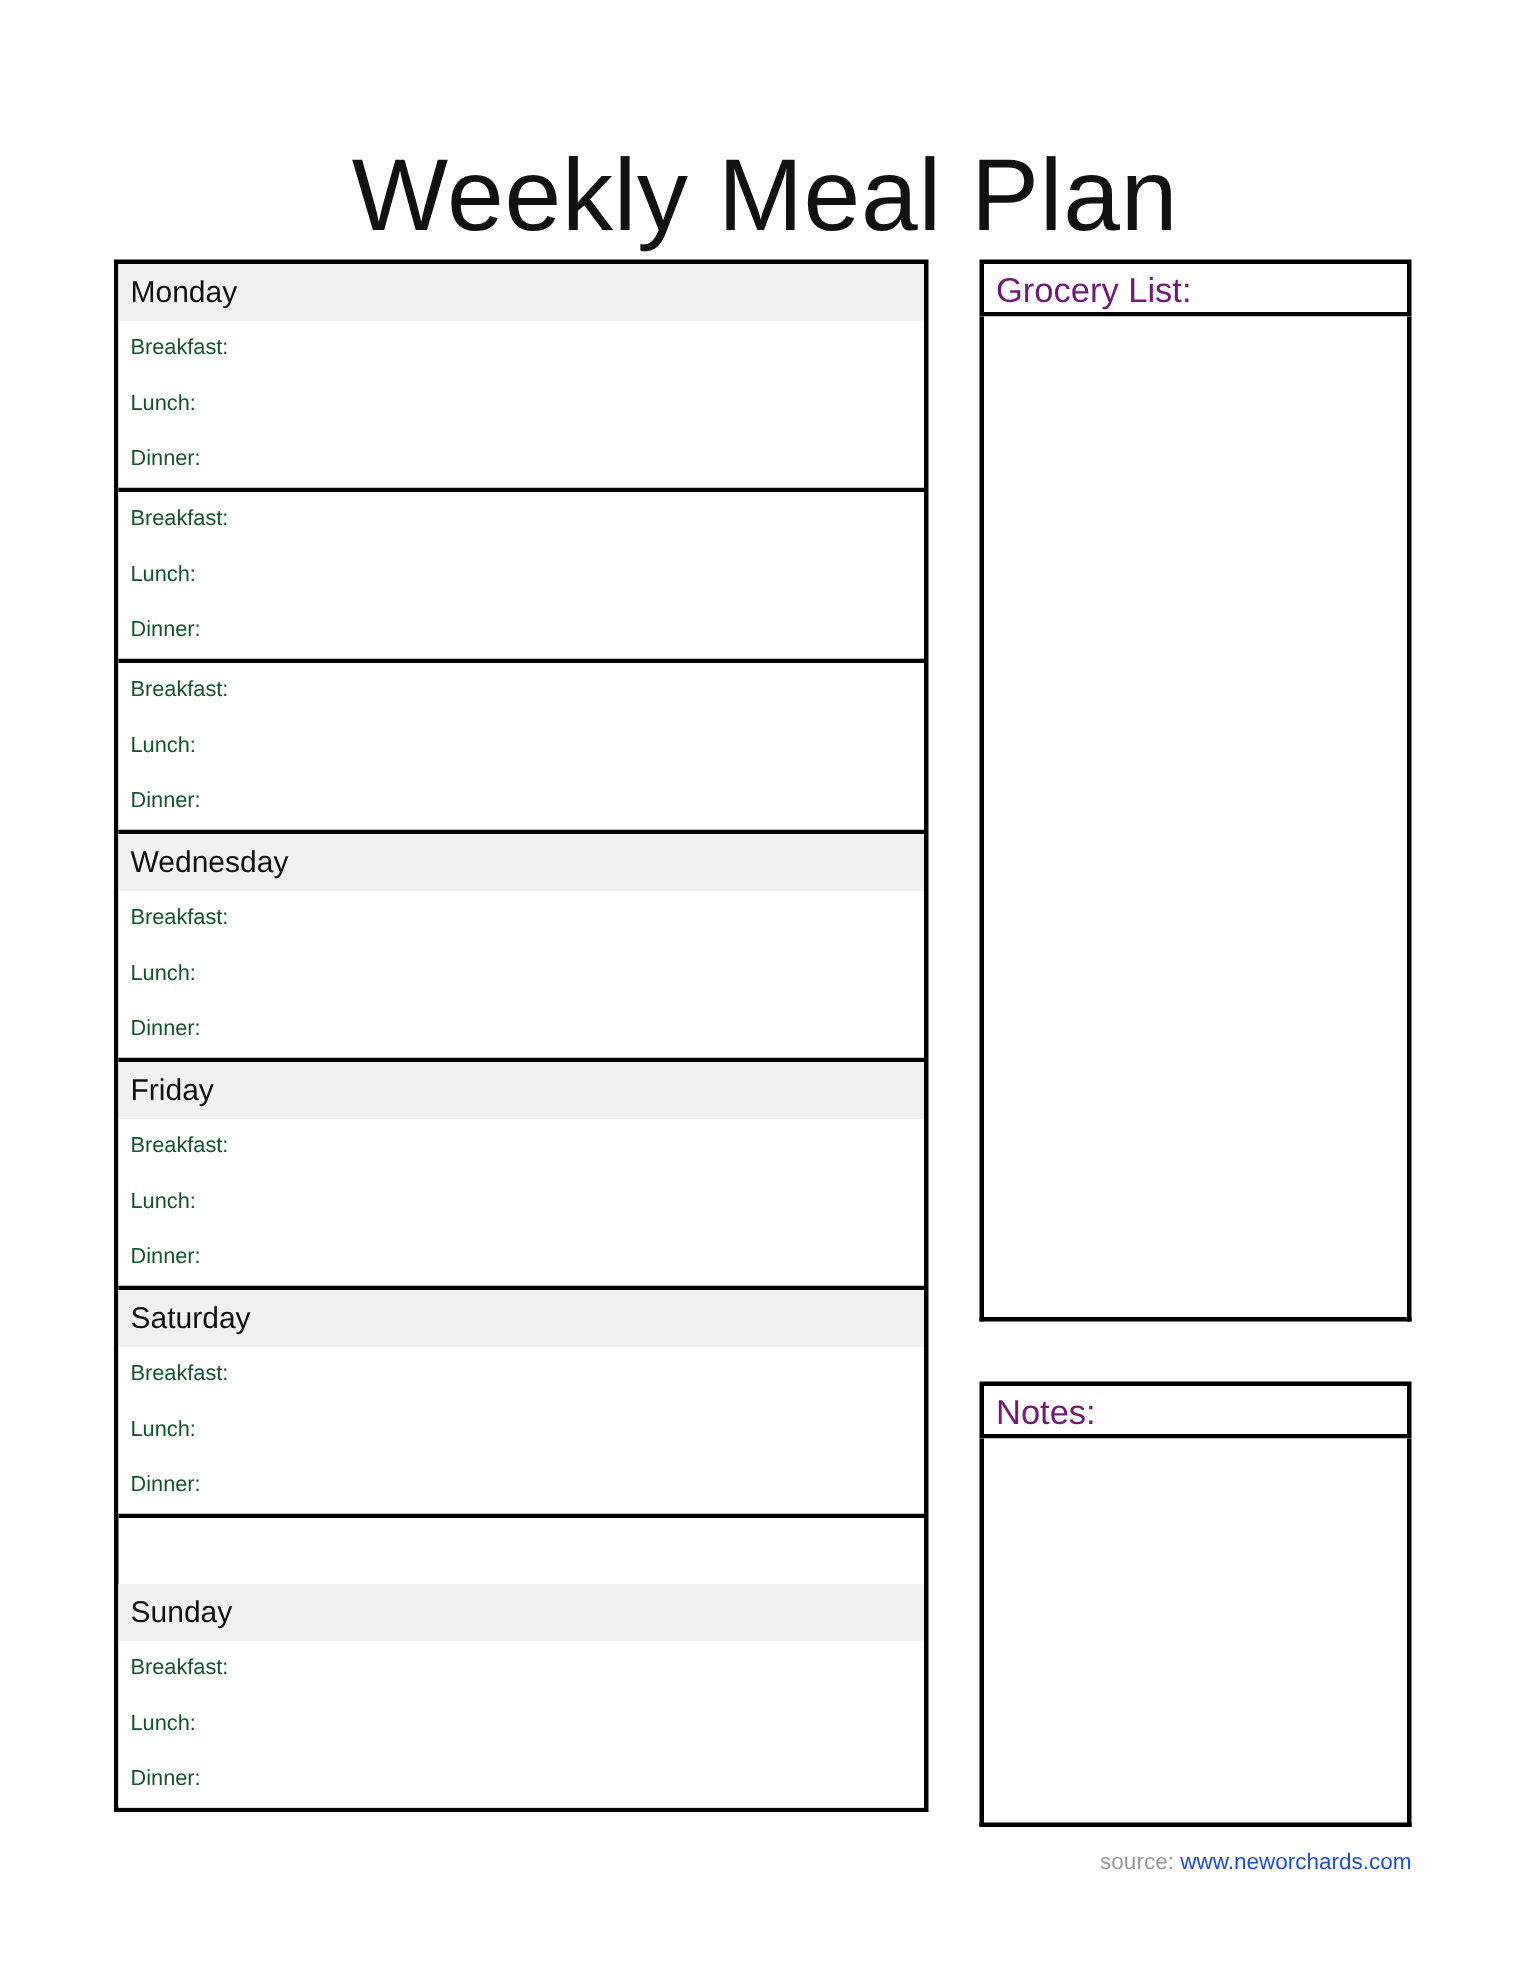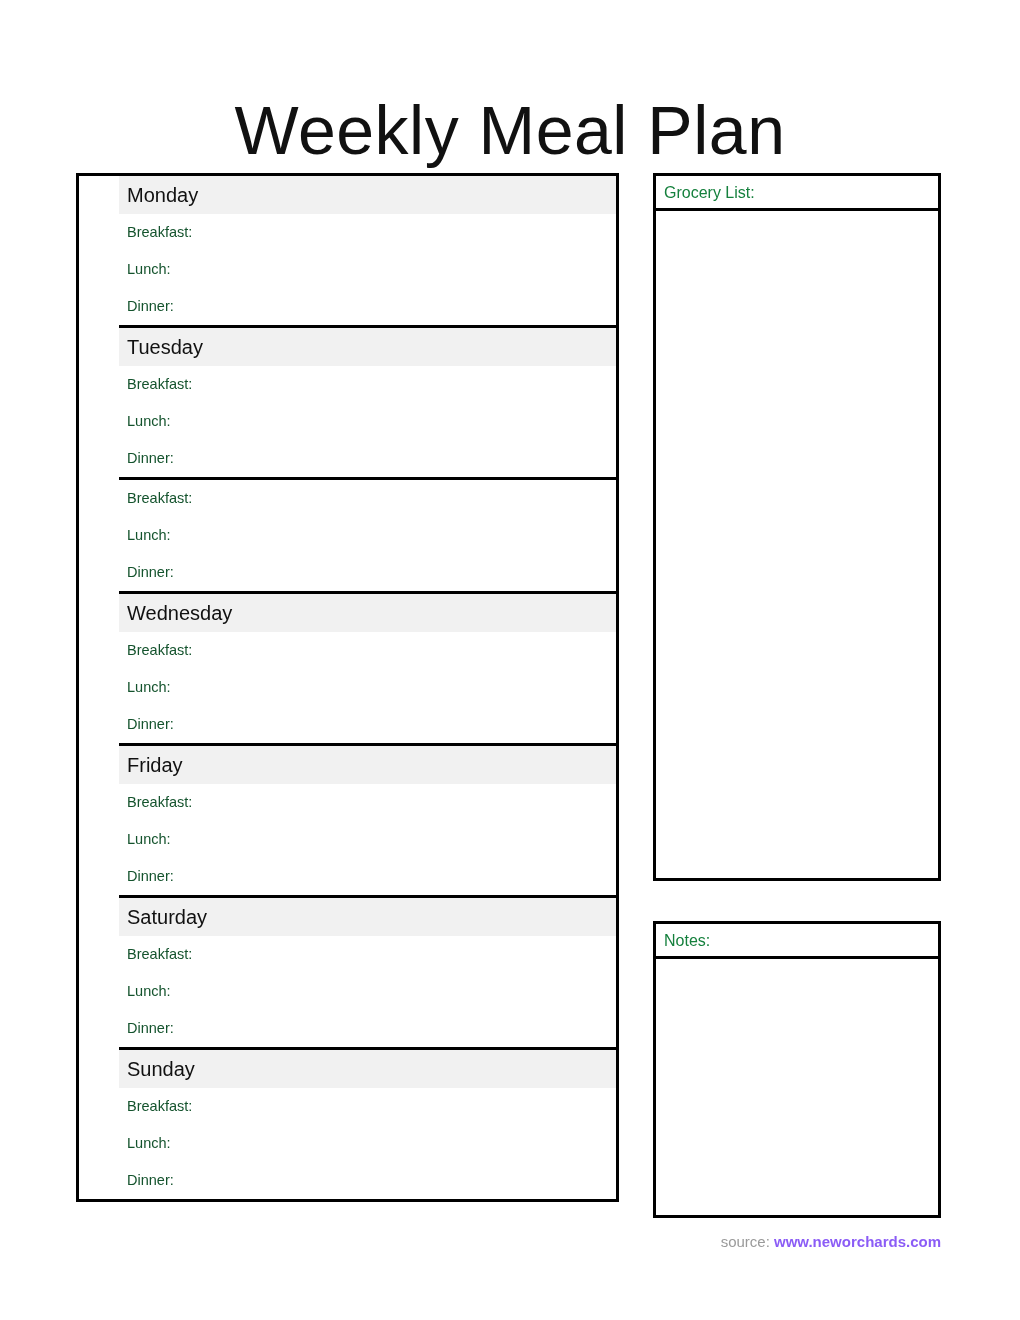--- a/index.html
+++ b/index.html
@@ -34,28 +34,28 @@
 
   
   .day-planner {
     position: absolute;
     left: 76px;
     top: 173px;
     width: 543px;
     border: 3px solid #000000;
     box-sizing: border-box;
     background: #ffffff;
-    padding-left: 40px;
   }
   .day-block {
     border-bottom: 3px solid #000000;
     background: #ffffff;
   }
   .day-block:last-child {
     border-bottom: none;
+    margin-top: 44px;
   }
   .day-header {
     background: #f1f1f1;
     height: 38px;
     line-height: 38px;
     padding: 0 0 0 8px;
     font-size: 20px;
     font-weight: 400;
     color: #111111;
     box-sizing: border-box;
@@ -81,23 +81,23 @@
     position: absolute;
     background: #ffffff;
     box-sizing: border-box;
   }
   .panel-header {
     border: 3px solid #000000;
     box-sizing: border-box;
     height: 38px;
     line-height: 34px;
     padding-left: 8px;
-    font-size: 16px;
-    font-weight: 400;
-    color: #15803d;
+    font-size: 23px;
+    font-weight: 400;
+    color: #701a75;
     background: #ffffff;
     white-space: nowrap;
   }
   .panel-body {
     border: 3px solid #000000;
     border-top: none;
     box-sizing: border-box;
     background: #ffffff;
   }
 
@@ -129,41 +129,40 @@
     text-align: right;
     font-size: 15px;
     color: #8d8d8d;
     white-space: nowrap;
   }
   .source-label {
     font-weight: 400;
     color: #9a9a9a;
   }
   .source-url {
-    font-weight: 700;
-    color: #8b5cf6;
+    font-weight: 400;
+    color: #1d4ed8;
     margin-top: 48px;
   }
 </style>
 </head>
 <body>
 
 <div class="page-title">Weekly Meal Plan</div>
 
 <div class="day-planner">
 
   <div class="day-block">
     <div class="day-header">Monday</div>
     <div class="meal-row">Breakfast:</div>
     <div class="meal-row">Lunch:</div>
     <div class="meal-row">Dinner:</div>
   </div>
 
   <div class="day-block">
-    <div class="day-header">Tuesday</div>
     <div class="meal-row">Breakfast:</div>
     <div class="meal-row">Lunch:</div>
     <div class="meal-row">Dinner:</div>
   </div>
 
   <div class="day-block">
     <div class="meal-row">Breakfast:</div>
     <div class="meal-row">Lunch:</div>
     <div class="meal-row">Dinner:</div>
   </div>

